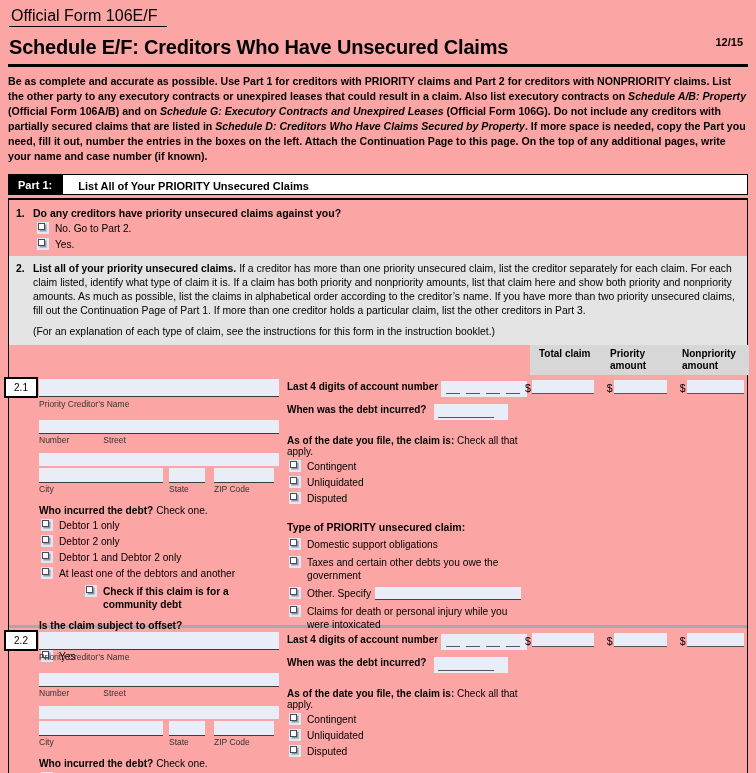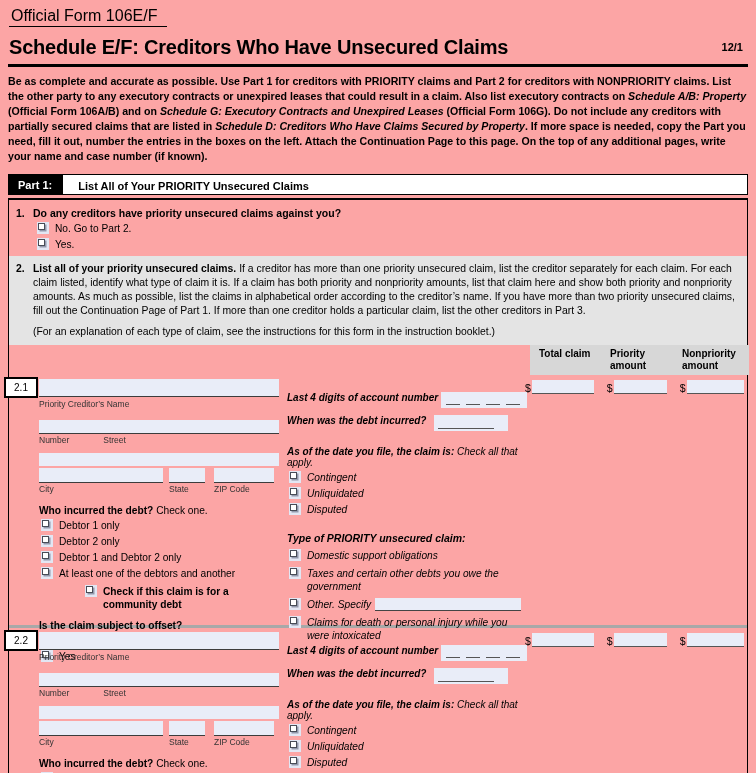--- a/index.html
+++ b/index.html
@@ -2,21 +2,21 @@
 <html><head>
 <meta charset="utf-8">
 <style>
   * { box-sizing: border-box; margin: 0; padding: 0; }
   html,body { background:#fff; }
   body { font-family: "Liberation Sans", sans-serif; color:#000; }
   .page { width:756px; height:773px; overflow:hidden; position:relative; background:#fca5a5; padding:0 8px; }
 
   
   .form-number { display:inline-block; font-size:16px; padding:7px 10px 1px 2px; border-bottom:1px solid #000; margin-left:1px; }
-  .title-row { display:flex; justify-content:space-between; align-items:center; margin:9px 1px 0 1px; }
+  .title-row { display:flex; justify-content:space-between; align-items:flex-start; margin:9px 1px 0 1px; }
   .page-title { font-size:20px; font-weight:bold; letter-spacing:-0.2px; }
   .revision { font-size:11px; font-weight:bold; padding:0 4px 2px 0; }
   .title-rule { height:3px; background:#000; margin-top:5px; }
   .intro { font-size:10.6px; font-weight:bold; line-height:1.42; margin-top:7px; }
   .intro i { font-style:italic; }
 
   
   .part-bar { margin-top:10px; border:1px solid #000; display:flex; height:21px; background:#fff; }
   .part-tag { background:#000; color:#fff; font-weight:bold; font-size:11px; padding:4px 11px 0 9px; flex:none; }
   .part-title { font-weight:bold; font-size:11px; padding:5px 0 0 15px; }
@@ -65,21 +65,21 @@
   .cap-csz .c2 { width:45px; }
   .who { font-size:10.2px; margin-top:11px; }
   .lead-b { font-weight:bold; }
 
   .cbrow { display:flex; gap:6px; margin:3px 0 0 2px; font-size:10.2px; line-height:13px; align-items:flex-start; }
   .cb { flex:none; width:12px; height:12px; background:#E2E6F3; position:relative; }
   .cb i { position:absolute; left:1px; top:1px; width:7px; height:7px; background:#fff; border:1px solid #484c57; box-shadow:1.5px 1.5px 0 #9298ab; display:block; }
   .cb-bold { font-weight:bold; margin-top:5px;padding-left:44px; }
   .offset-q { font-size:10.2px; font-weight:bold; margin-top:9px; }
 
-  .col-right { position:absolute; left:278px; top:17px; width:248px; font-size:10.2px;font-style:italic; }
+  .col-right { position:absolute; left:278px; top:6px; width:248px; font-size:10.2px; }
   .lbl-b { font-weight:bold; font-size:10px; }
   .r-line { display:flex; align-items:flex-start; }
   .r-line .lbl-b { flex:none; }
   .f-last4 { width:86px; height:16px; display:flex; align-items:flex-end; padding:0 5px 3px 5px; gap:6px; margin-left:3px; }
   .dash { width:14px; height:9px; border-bottom:1px solid #555; }
   .r-line2 { margin-top:7px; }
   .f-when { width:74px; height:16px; position:relative; margin-left:8px; }
   .f-when i { position:absolute; left:4px; bottom:2px; width:56px; border-bottom:1px solid #555; display:block; }
   .asof { margin-top:15px; font-size:10px; }
   .type-lbl { margin-top:16px; font-weight:bold; font-size:10.5px; }
@@ -97,21 +97,21 @@
 </style>
 </head>
 <body>
 
 <div class="page">
 
   
   <div class="form-number">Official Form 106E/F</div>
   <div class="title-row">
     <div class="page-title">Schedule E/F: Creditors Who Have Unsecured Claims</div>
-    <div class="revision">12/1</div>
+    <div class="revision">12/15</div>
   </div>
   <div class="title-rule"></div>
   <div class="intro"><span>Be as complete and accurate as possible. Use Part 1 for creditors with PRIORITY claims and Part 2 for creditors with NONPRIORITY claims. List the other party to any executory contracts or unexpired leases that could result in a claim.  Also list executory contracts on </span><i>Schedule A/B: Property</i><span> (Official Form 106A/B) and on </span><i>Schedule G: Executory Contracts and Unexpired Leases</i><span> (Official Form 106G). Do not include any creditors with partially secured claims that are listed in </span><i>Schedule D: Creditors Who Have Claims Secured by Property</i><span>. If more space is needed, copy the Part you need, fill it out, number the entries in the boxes on the left. Attach the Continuation Page to this page. On the top of any additional pages, write your name and case number (if known).</span></div>
 
   
   <div class="part-bar">
     <div class="part-tag">Part 1:</div>
     <div class="part-title">List All of Your PRIORITY Unsecured Claims</div>
   </div>
 

